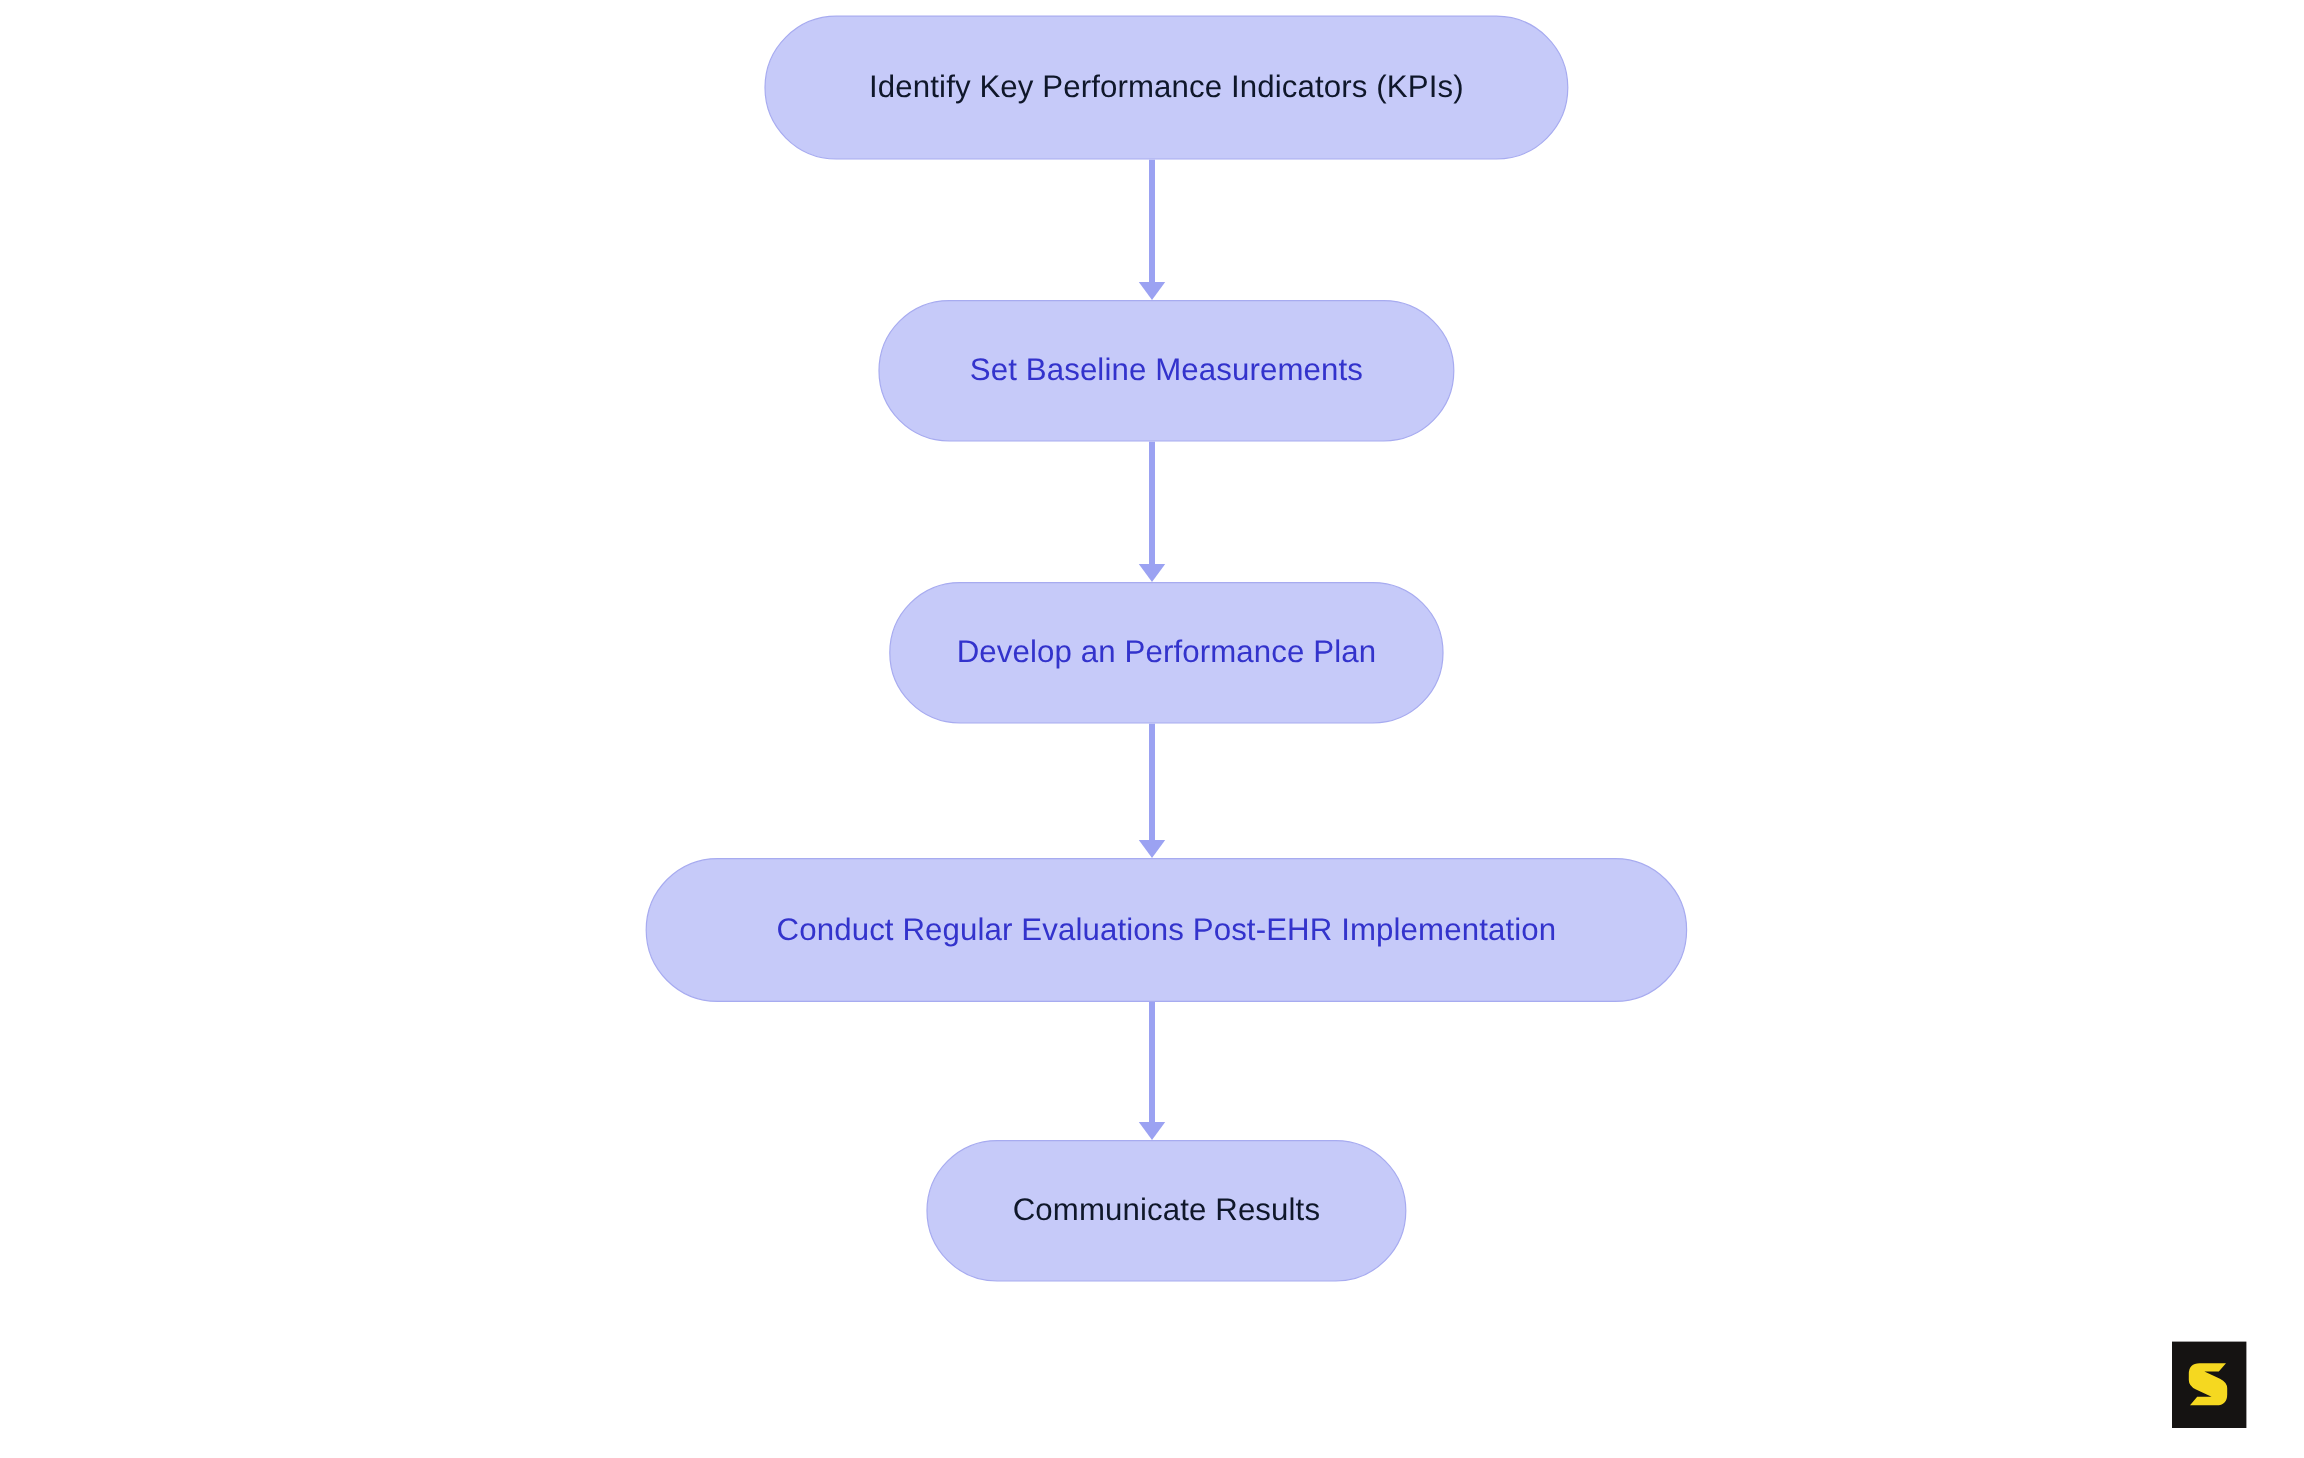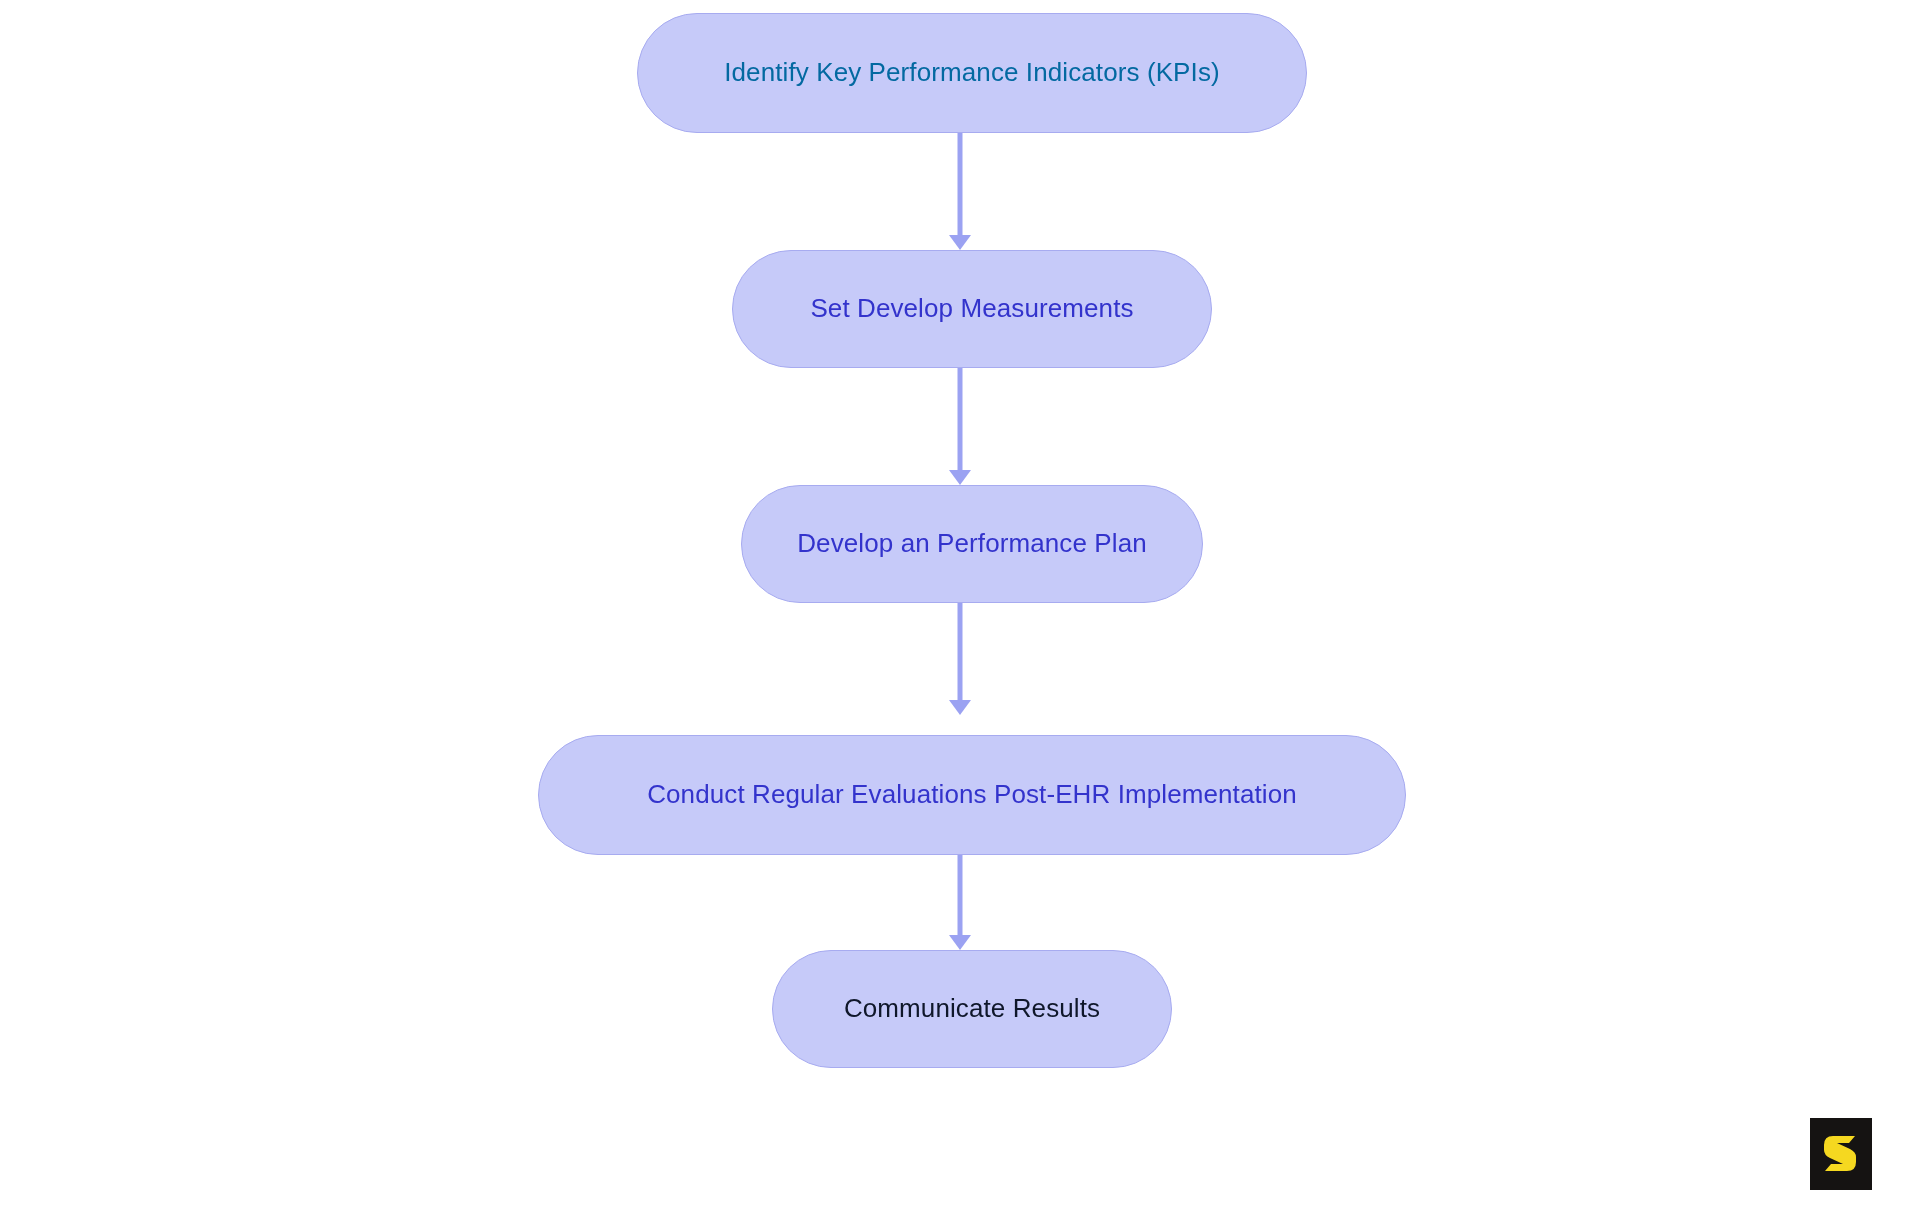--- a/index.html
+++ b/index.html
@@ -98,29 +98,29 @@
     </div>
     <div class="edge" style="left: 940px; top: 603px; width: 40px; height: 112px;">
       <div class="edge-line" style="height: 98px; background: rgb(155, 162, 242);"></div>
       <div class="edge-arrow" style="top: 97px; border-top-color: rgb(155, 162, 242);"></div>
     </div>
     <div class="edge" style="left: 940px; top: 835px; width: 40px; height: 115px;">
       <div class="edge-line" style="height: 101px; background: rgb(155, 162, 242);"></div>
       <div class="edge-arrow" style="top: 100px; border-top-color: rgb(155, 162, 242);"></div>
     </div>
     <div class="node" style="left: 637px; top: 13px; width: 670px; height: 120px; background: rgb(198, 202, 249); border-color: rgb(167, 171, 240); border-radius: 60px;">
-      <span class="node-label" style="color: #0369a1;">Identify Key Performance Indicators (KPIs)</span>
+      <span class="node-label" style="color: #0f172a;">Identify Key Performance Indicators (KPIs)</span>
     </div>
     <div class="node" style="left: 732px; top: 250px; width: 480px; height: 118px; background: rgb(198, 202, 249); border-color: rgb(167, 171, 240); border-radius: 59px;">
-      <span class="node-label" style="color: rgb(51, 51, 204);">Set Develop Measurements</span>
+      <span class="node-label" style="color: rgb(51, 51, 204);">Set Baseline Measurements</span>
     </div>
     <div class="node" style="left: 741px; top: 485px; width: 462px; height: 118px; background: rgb(198, 202, 249); border-color: rgb(167, 171, 240); border-radius: 59px;">
       <span class="node-label" style="color: rgb(51, 51, 204);">Develop an Performance Plan</span>
     </div>
-    <div class="node" style="left: 538px; top: 715px; width: 868px; height: 120px; background: rgb(198, 202, 249); border-color: rgb(167, 171, 240); border-radius: 60px; margin-top: 20px;">
+    <div class="node" style="left: 538px; top: 715px; width: 868px; height: 120px; background: rgb(198, 202, 249); border-color: rgb(167, 171, 240); border-radius: 60px;">
       <span class="node-label" style="color: rgb(51, 51, 204);">Conduct Regular Evaluations Post-EHR Implementation</span>
     </div>
     <div class="node" style="left: 772px; top: 950px; width: 400px; height: 118px; background: rgb(198, 202, 249); border-color: rgb(167, 171, 240); border-radius: 59px;">
       <span class="node-label" style="color: #0f172a;">Communicate Results</span>
     </div>
   </div>
 
 <div id="watermark" style="left: 1810px; top: 1118px; width: 62px; height: 72px; background: rgb(21, 19, 18);">
   <svg width="40" height="46" viewBox="0 0 40 46" aria-hidden="true">
     <path d="M34 5 L12 5 Q3 5 3 14 L3 19 Q3 24 9 27 L22 33 L10 33 L4 40 L26 40 Q35 40 35 31 L35 26 Q35 21 29 18 L16 12 L28 12 Z" fill="#f5d820"></path>

